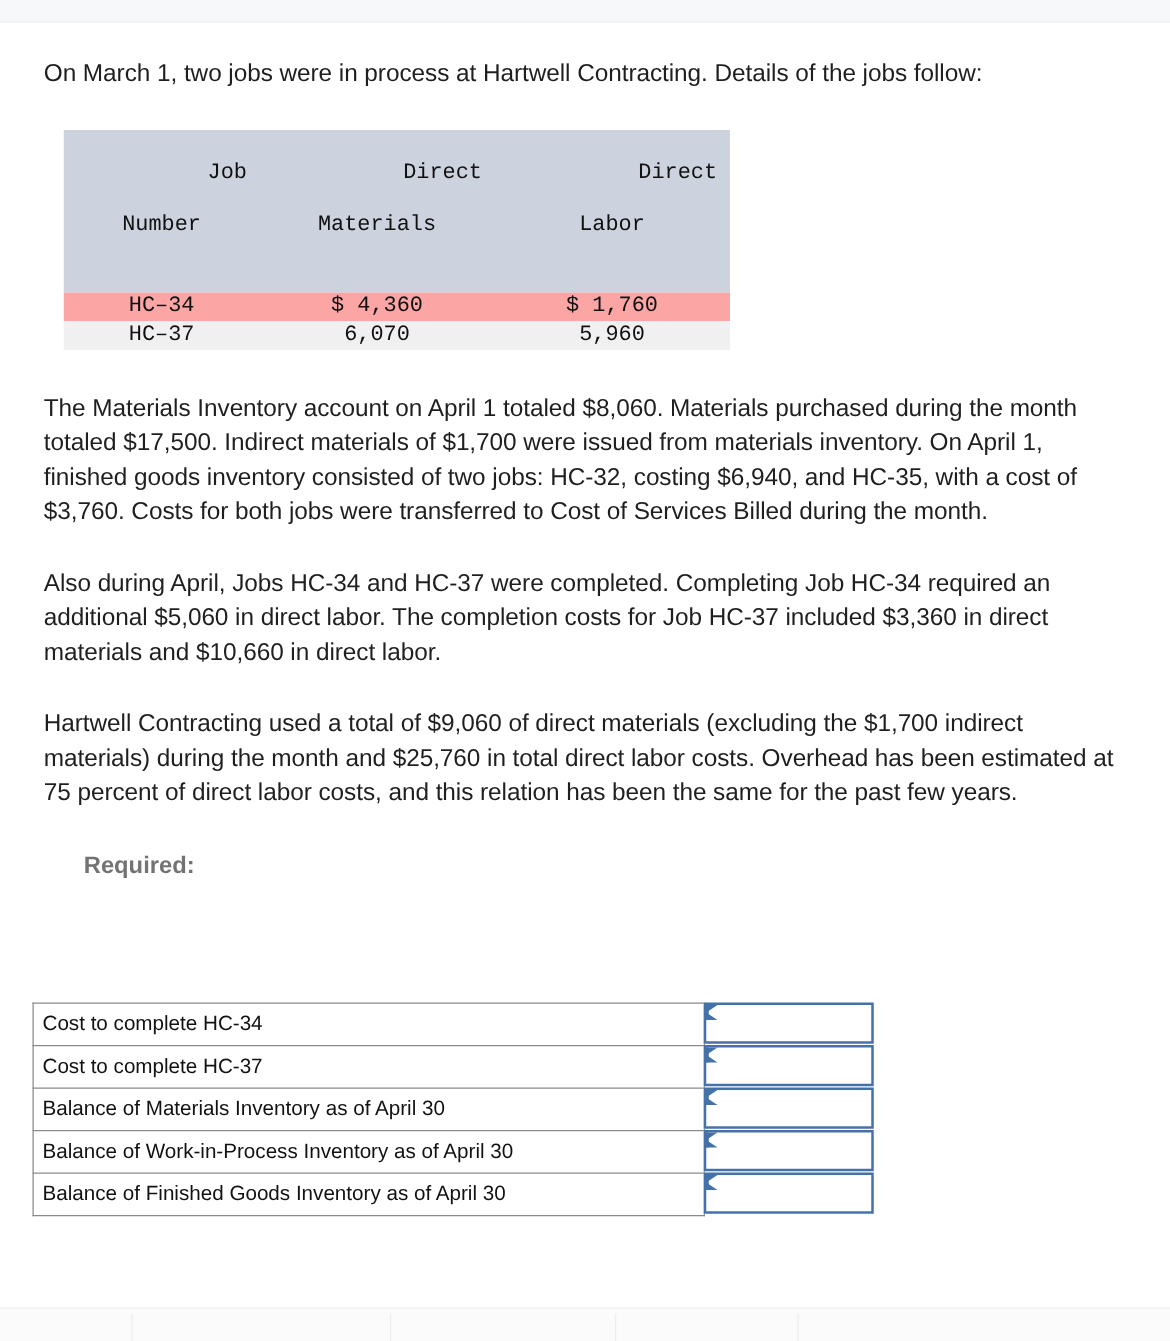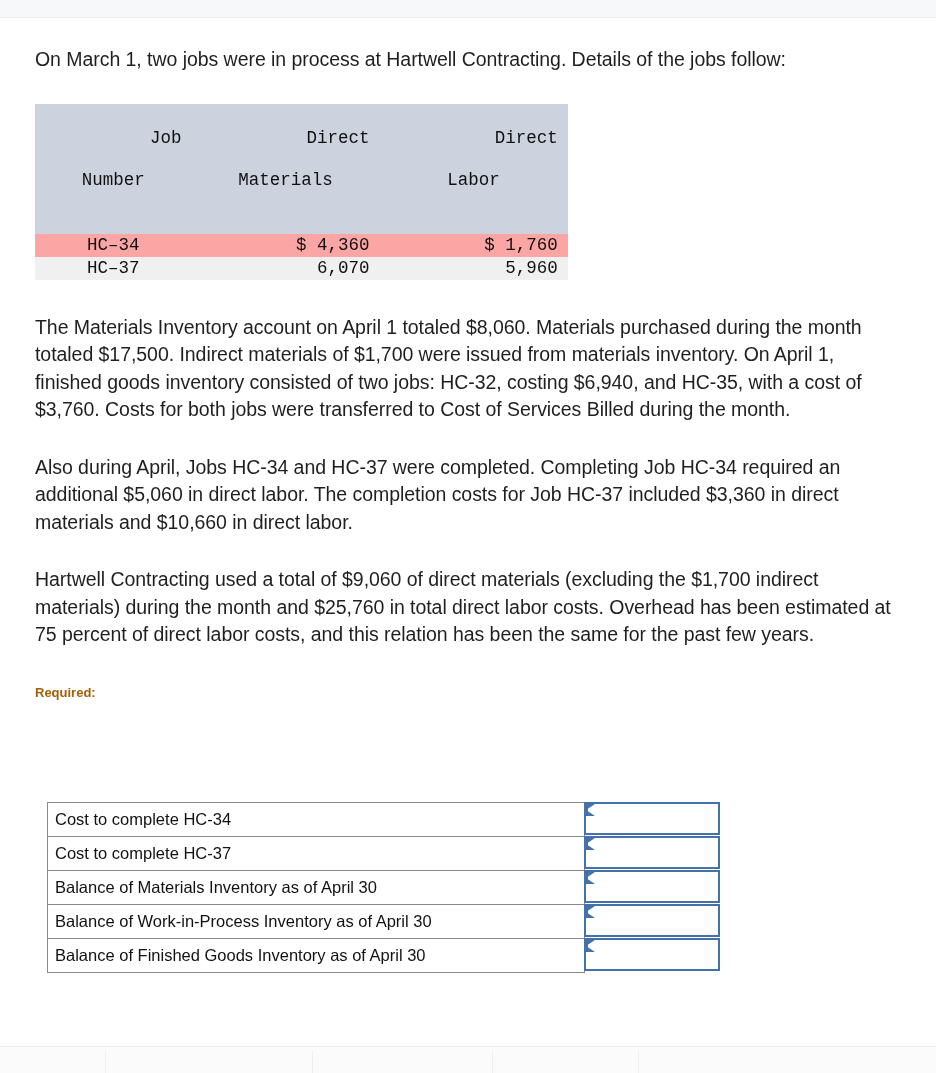--- a/index.html
+++ b/index.html
@@ -45,57 +45,59 @@
   .gap-lg { height: 34px; }
 
   
   .job-table {
     border-collapse: collapse;
     font-family: "Liberation Mono", "DejaVu Sans Mono", monospace;
     font-size: 17.5px;
     line-height: 21px;
     color: #111111;
     table-layout: fixed;
+    margin-left: 16px;
   }
   .job-table th,
   .job-table td {
     padding: 0 10px;
     text-align: right;
     white-space: pre;
     font-weight: normal;
   }
   .job-table thead th {
     background: #ccd2de;
     text-align: center;
     vertical-align: bottom;
     padding-top: 3px;
     padding-bottom: 1px;
   }
   .job-table thead th .hl2 { display: block; }
   .job-table tbody tr.row-a { background: #fca5a5; }
   .job-table tbody tr.row-b { background: #f0f0f0; }
-  .job-table tbody td { padding-top: 1px; padding-bottom: 1px; }
+  .job-table tbody td { padding-top: 1px; padding-bottom: 1px; text-align: center; }
   .job-table tbody td.c-job { text-align: center; }
   .col-job { width: 118px; }
   .col-dm  { width: 142px; }
   .col-dl  { width: 136px; }
 
   
   .required-label {
-    font-size: 13px;
+    font-size: 19px;
     line-height: 27.5px;
     font-weight: bold;
-    color: #a16207;
+    color: #737373;
+    margin-left: 32px;
   }
 
   
   .answer-wrap {
     position: absolute;
     top: 802px;
-    left: 47px;
+    left: 26px;
     width: 666px;
   }
   .answer-table {
     border-collapse: collapse;
     width: 666px;
     table-layout: fixed;
   }
   .answer-table td {
     border: 1px solid #8a8a8a;
     height: 33px;

